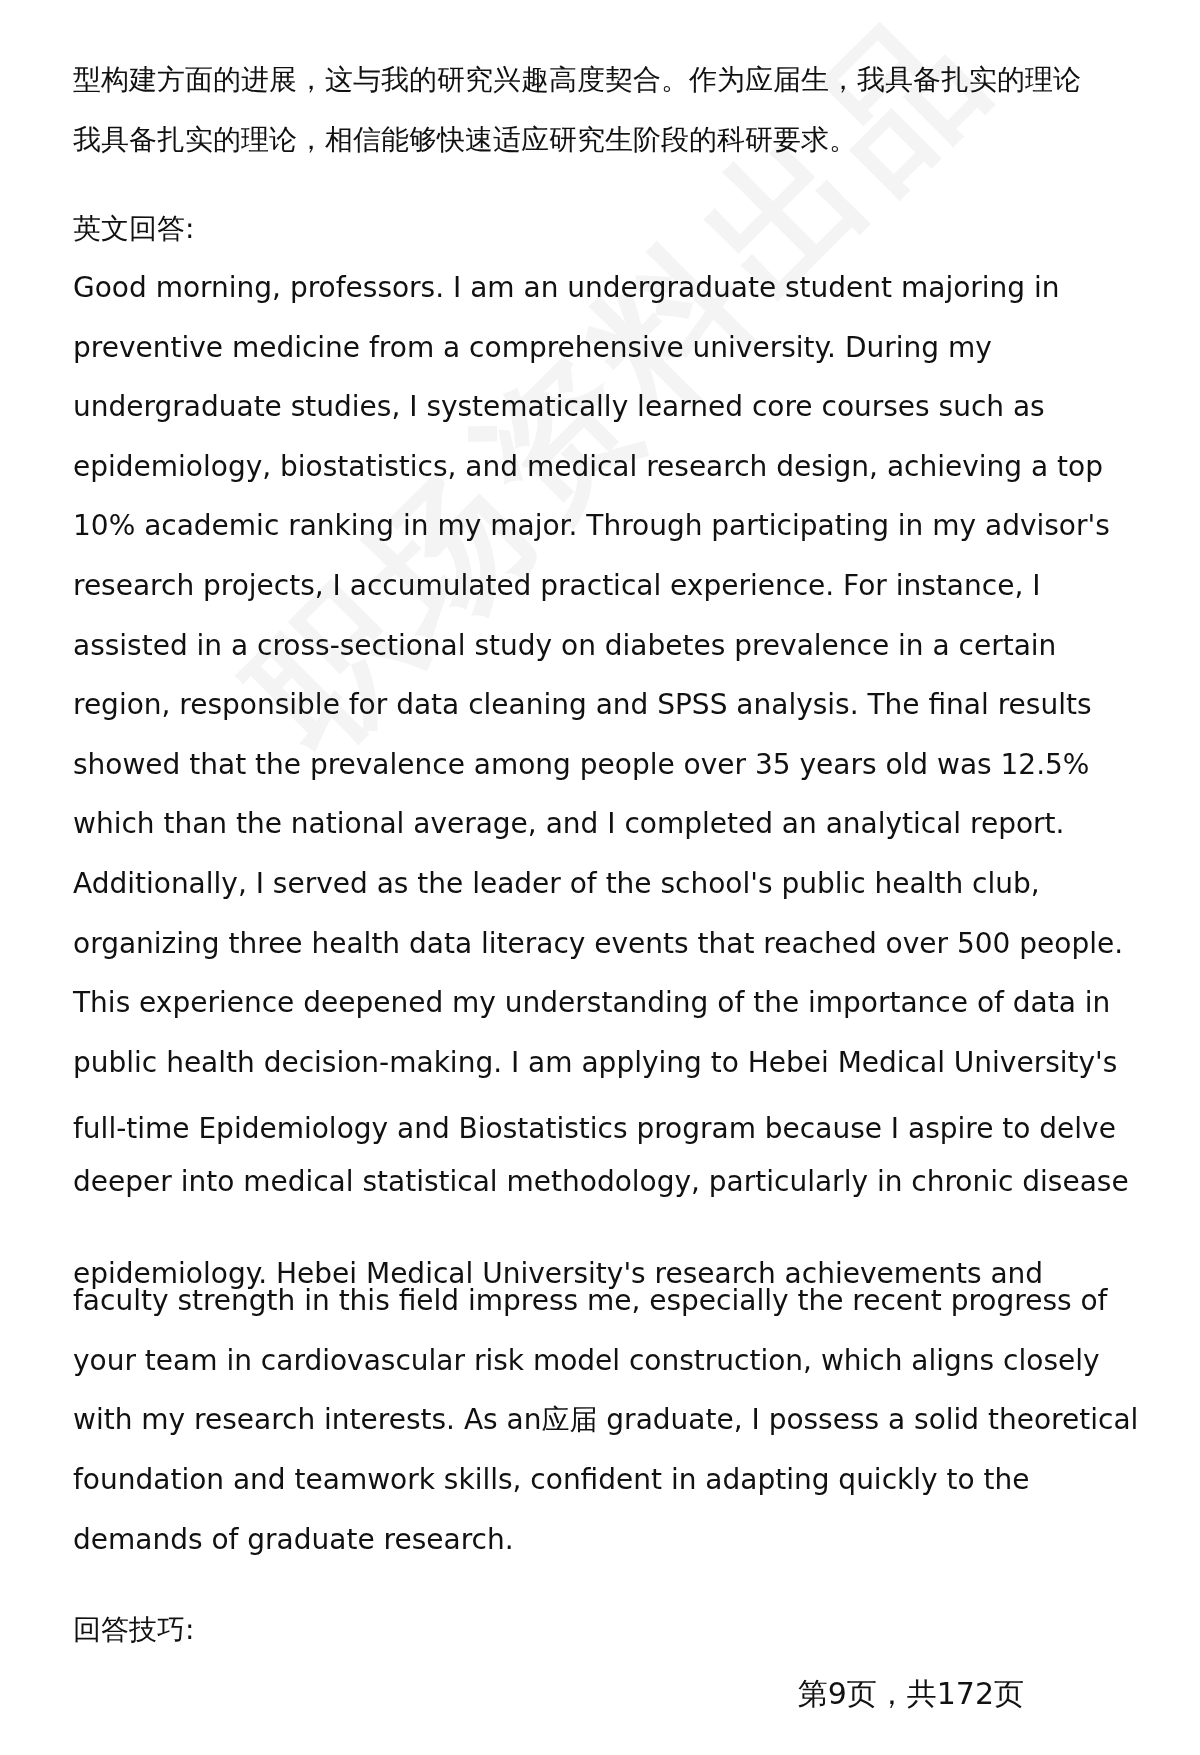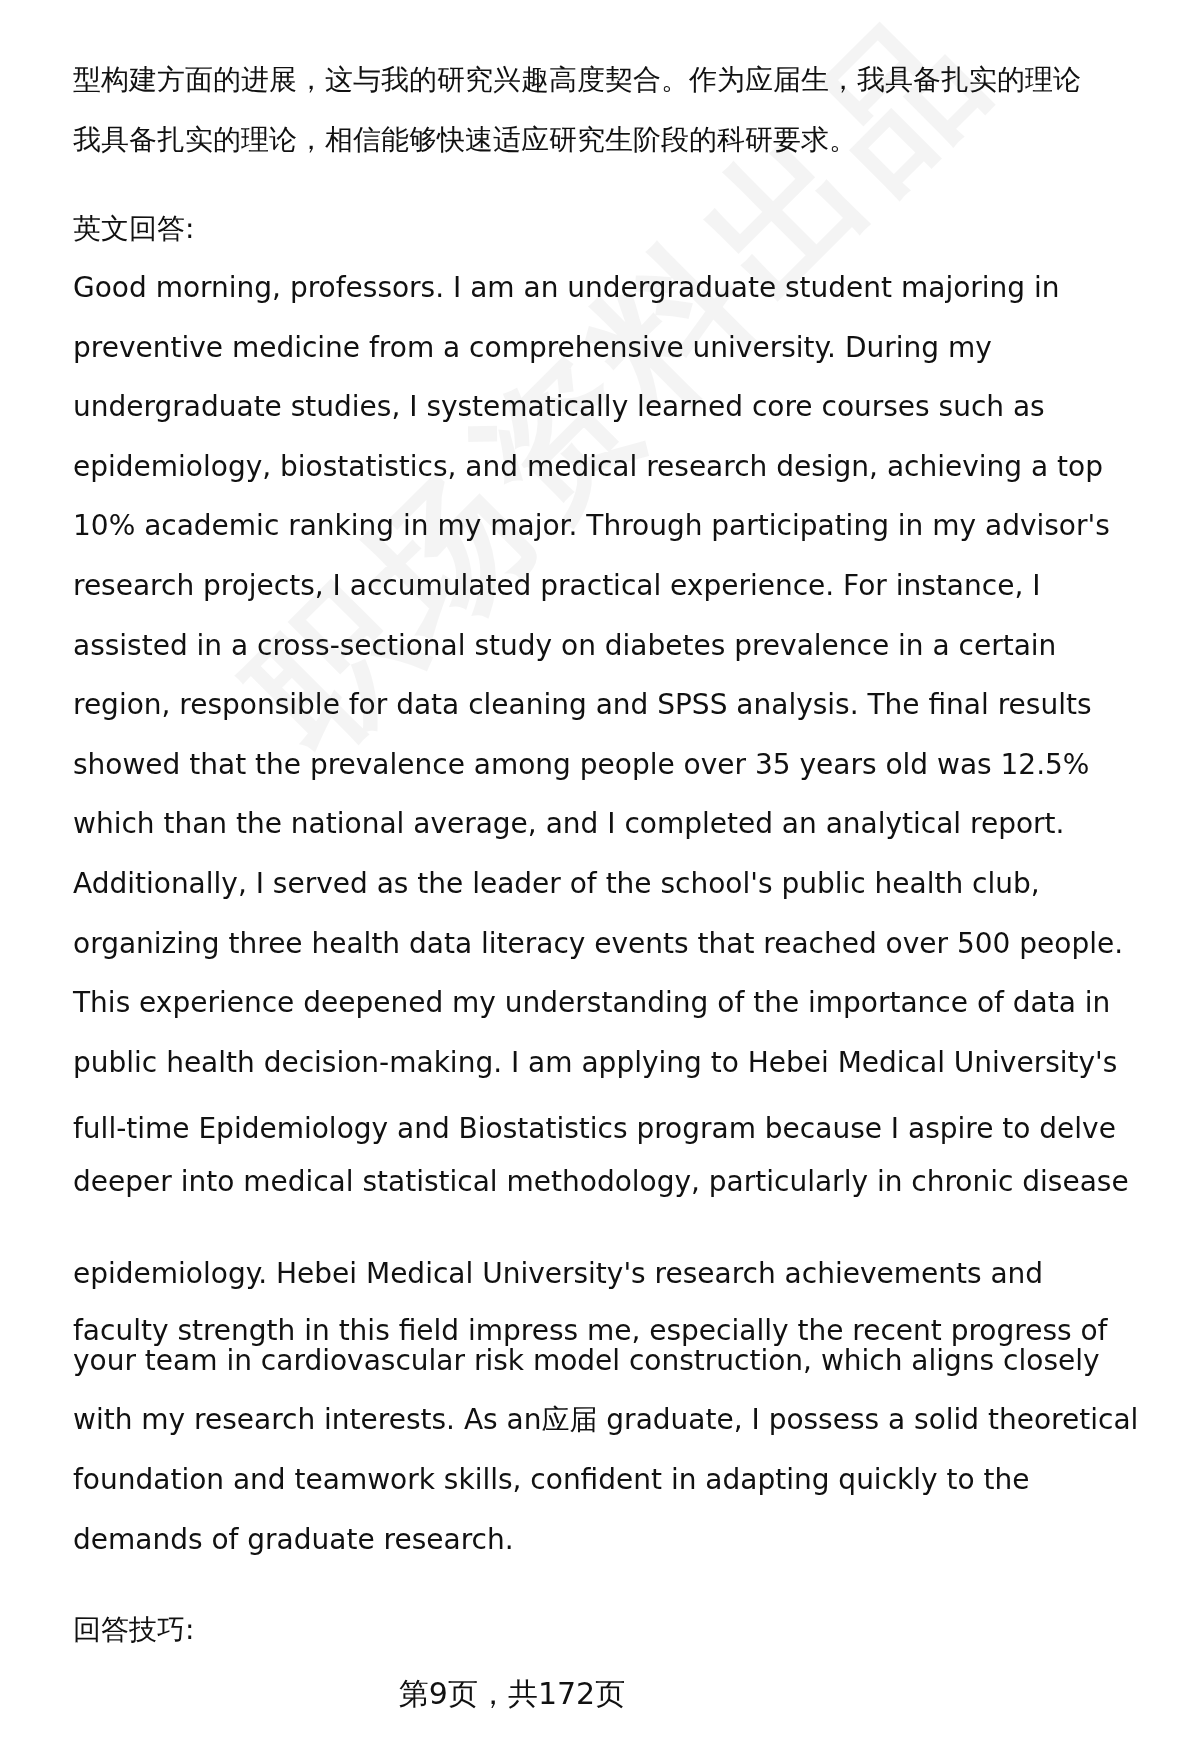--- a/index.html
+++ b/index.html
@@ -7,21 +7,21 @@
     width: 1200px; height: 1755px; position: relative; overflow: hidden;
     font-family: "DejaVu Sans", "Liberation Sans", sans-serif;
     color: #111111;
   }
   .page { position: absolute; left: 0; top: 0; width: 1200px; height: 1755px; }
   .line {
     position: absolute; left: 73px; white-space: nowrap;
     font-size: 28px; line-height: 36px; letter-spacing: 0px;
   }
   .footer {
-    position: absolute; left: 0; width: 1024px; text-align: center;
+    position: absolute; left: 0; width: 1024px; text-align: right;
     top: 1676px; font-size: 30px; line-height: 36px; color: #111;
   }
   .watermark {
     position: absolute; left: 210px; top: 650px;
     font-size: 150px; color: rgba(0,0,0,0.045); font-weight: bold;
     transform: rotate(-45deg); transform-origin: left top;
     white-space: nowrap; pointer-events: none; letter-spacing: 10px;
   }
 </style>
 </head>
@@ -46,21 +46,21 @@
       <div class="line" style="top: 687.2px;">region, responsible for data cleaning and SPSS analysis. The final results</div>
       <div class="line" style="top: 746.8px;">showed that the prevalence among people over 35 years old was 12.5%</div>
       <div class="line" style="top: 806.4px;">which than the national average, and I completed an analytical report.</div>
       <div class="line" style="top: 866px;">Additionally, I served as the leader of the school's public health club,</div>
       <div class="line" style="top: 925.6px;">organizing three health data literacy events that reached over 500 people.</div>
       <div class="line" style="top: 985.2px;">This experience deepened my understanding of the importance of data in</div>
       <div class="line" style="top: 1044.8px;">public health decision-making. I am applying to Hebei Medical University's</div>
       <div class="line" style="top: 1111px;">full-time Epidemiology and Biostatistics program because I aspire to delve</div>
       <div class="line" style="top: 1164px;">deeper into medical statistical methodology, particularly in chronic disease</div>
       <div class="line" style="top: 1223.6px; margin-top: 32px;">epidemiology. Hebei Medical University's research achievements and</div>
-      <div class="line" style="top: 1283.2px; margin-top: 30px;">faculty strength in this field impress me, especially the recent progress of</div>
+      <div class="line" style="top: 1283.2px;">faculty strength in this field impress me, especially the recent progress of</div>
       <div class="line" style="top: 1342.8px;">your team in cardiovascular risk model construction, which aligns closely</div>
       <div class="line" style="top: 1402.4px;">with my research interests. As an应届 graduate, I possess a solid theoretical</div>
       <div class="line" style="top: 1462px;">foundation and teamwork skills, confident in adapting quickly to the</div>
       <div class="line" style="top: 1521.6px;">demands of graduate research.</div>
     </div>
 
   <div class="line" style="top:1612px">回答技巧:</div>
 
   <div class="footer">第9页，共172页</div>
 </div>

